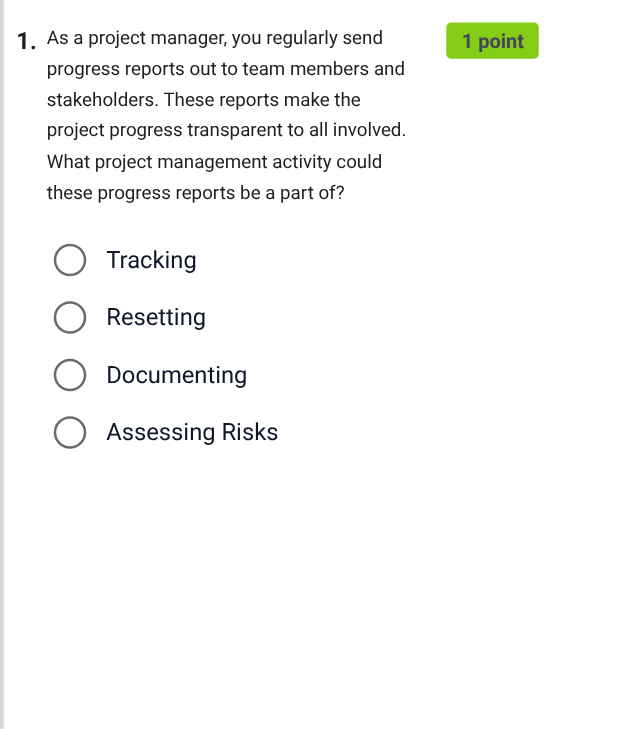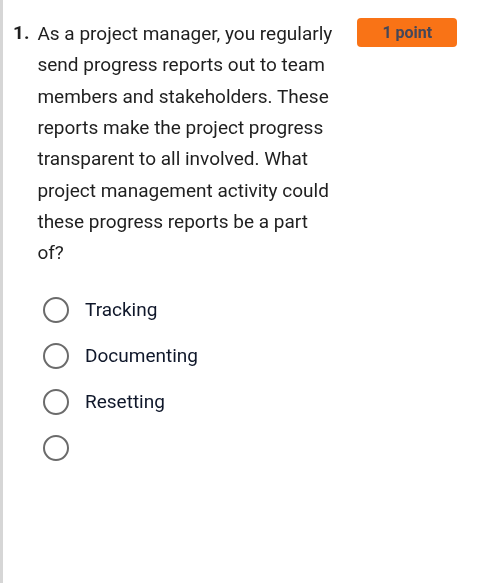--- a/index.html
+++ b/index.html
@@ -29,31 +29,31 @@
       line-height: 1.6;
       white-space: nowrap;
     }
     .question-body {
       flex: 1;
       display: flex;
       align-items: flex-start;
       gap: 20px;
     }
     .question-text {
-      font-size: 19px;
+      font-size: 15px;
       line-height: 1.65;
       color: #1f1f1f;
       max-width: 300px;
     }
     .points-badge {
-      background: #f97316;
+      background: #84cc16;
       color: #44475a;
       font-size: 16px;
       font-weight: 700;
-      padding: 5px 25px;
+      padding: 5px 12px;
       border-radius: 4px;
       white-space: nowrap;
     }
     .options {
       margin-top: 28px;
       padding-left: 40px;
     }
     .option {
       display: flex;
       align-items: center;
@@ -85,22 +85,23 @@
   </div>
 </div>
 
 <div class="options">
   <div class="option">
     <div class="radio"></div>
     <div class="option-label">Tracking</div>
   </div>
   <div class="option">
     <div class="radio"></div>
+    <div class="option-label">Resetting</div>
+  </div>
+  <div class="option">
+    <div class="radio"></div>
     <div class="option-label">Documenting</div>
   </div>
   <div class="option">
     <div class="radio"></div>
-    <div class="option-label">Resetting</div>
-  </div>
-  <div class="option">
-    <div class="radio"></div>
+    <div class="option-label">Assessing Risks</div>
   </div>
 </div>
 
 </body></html>

